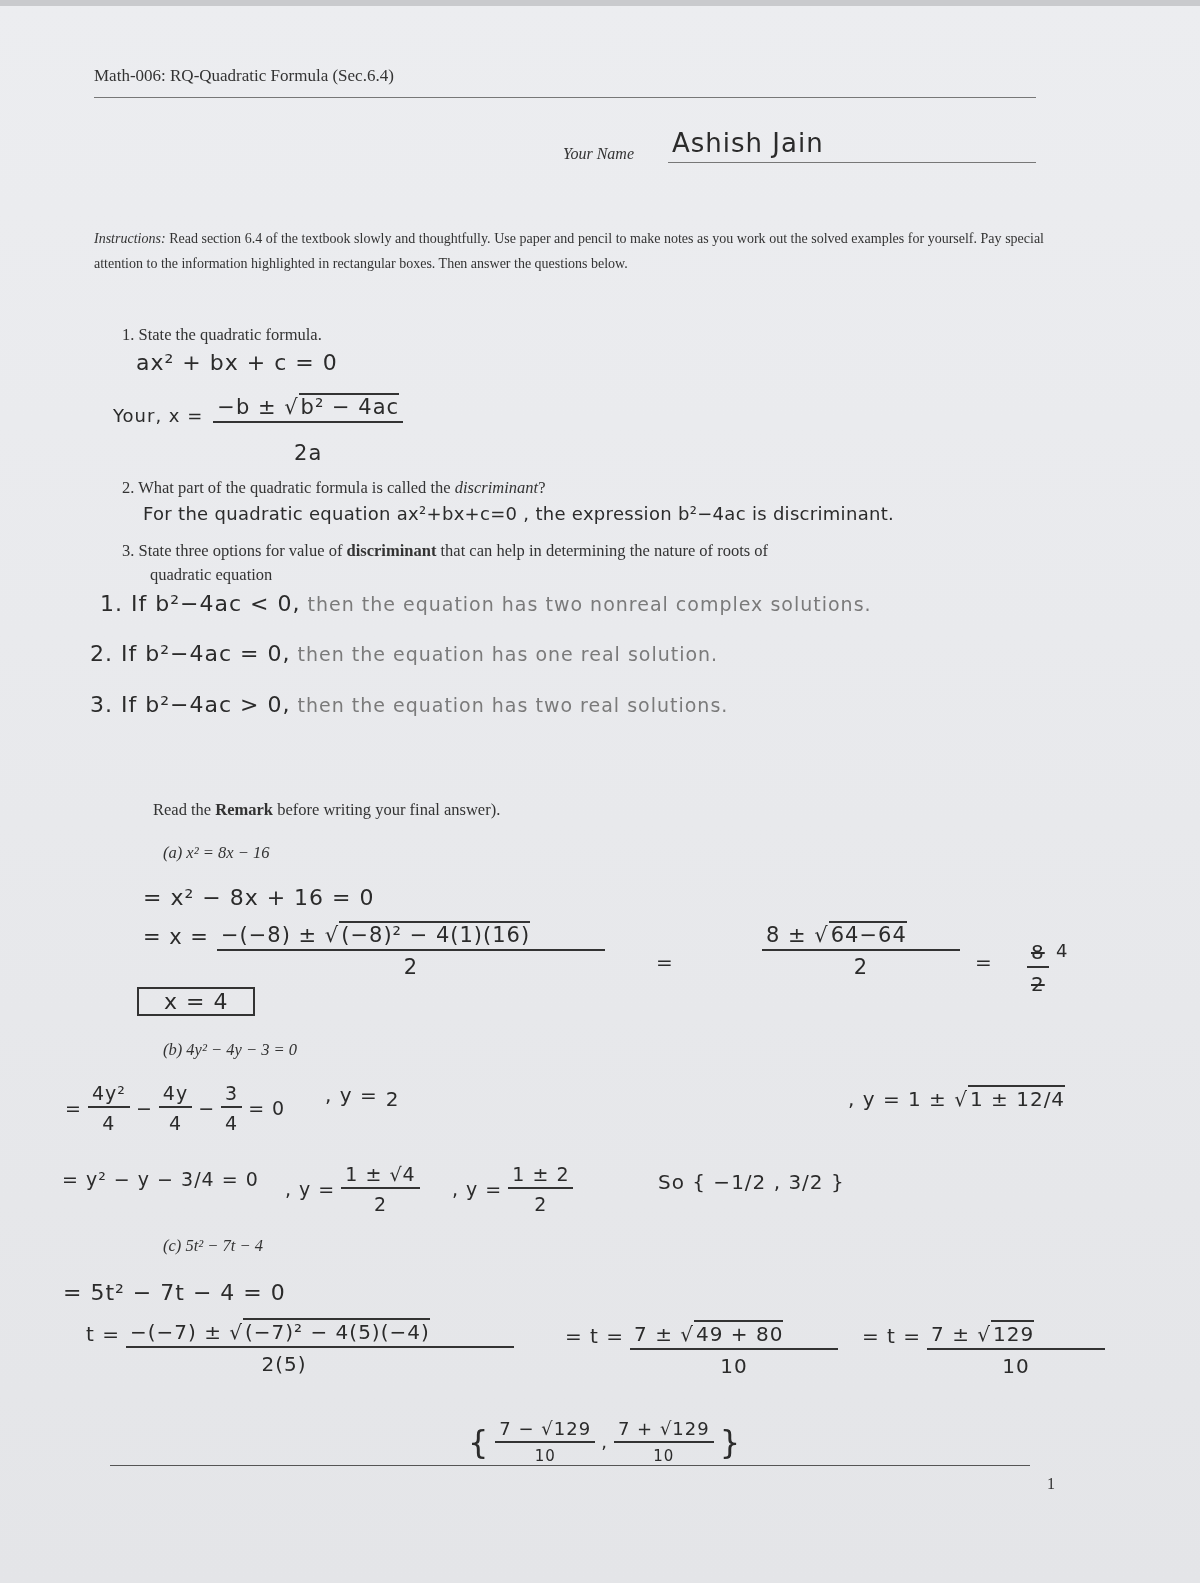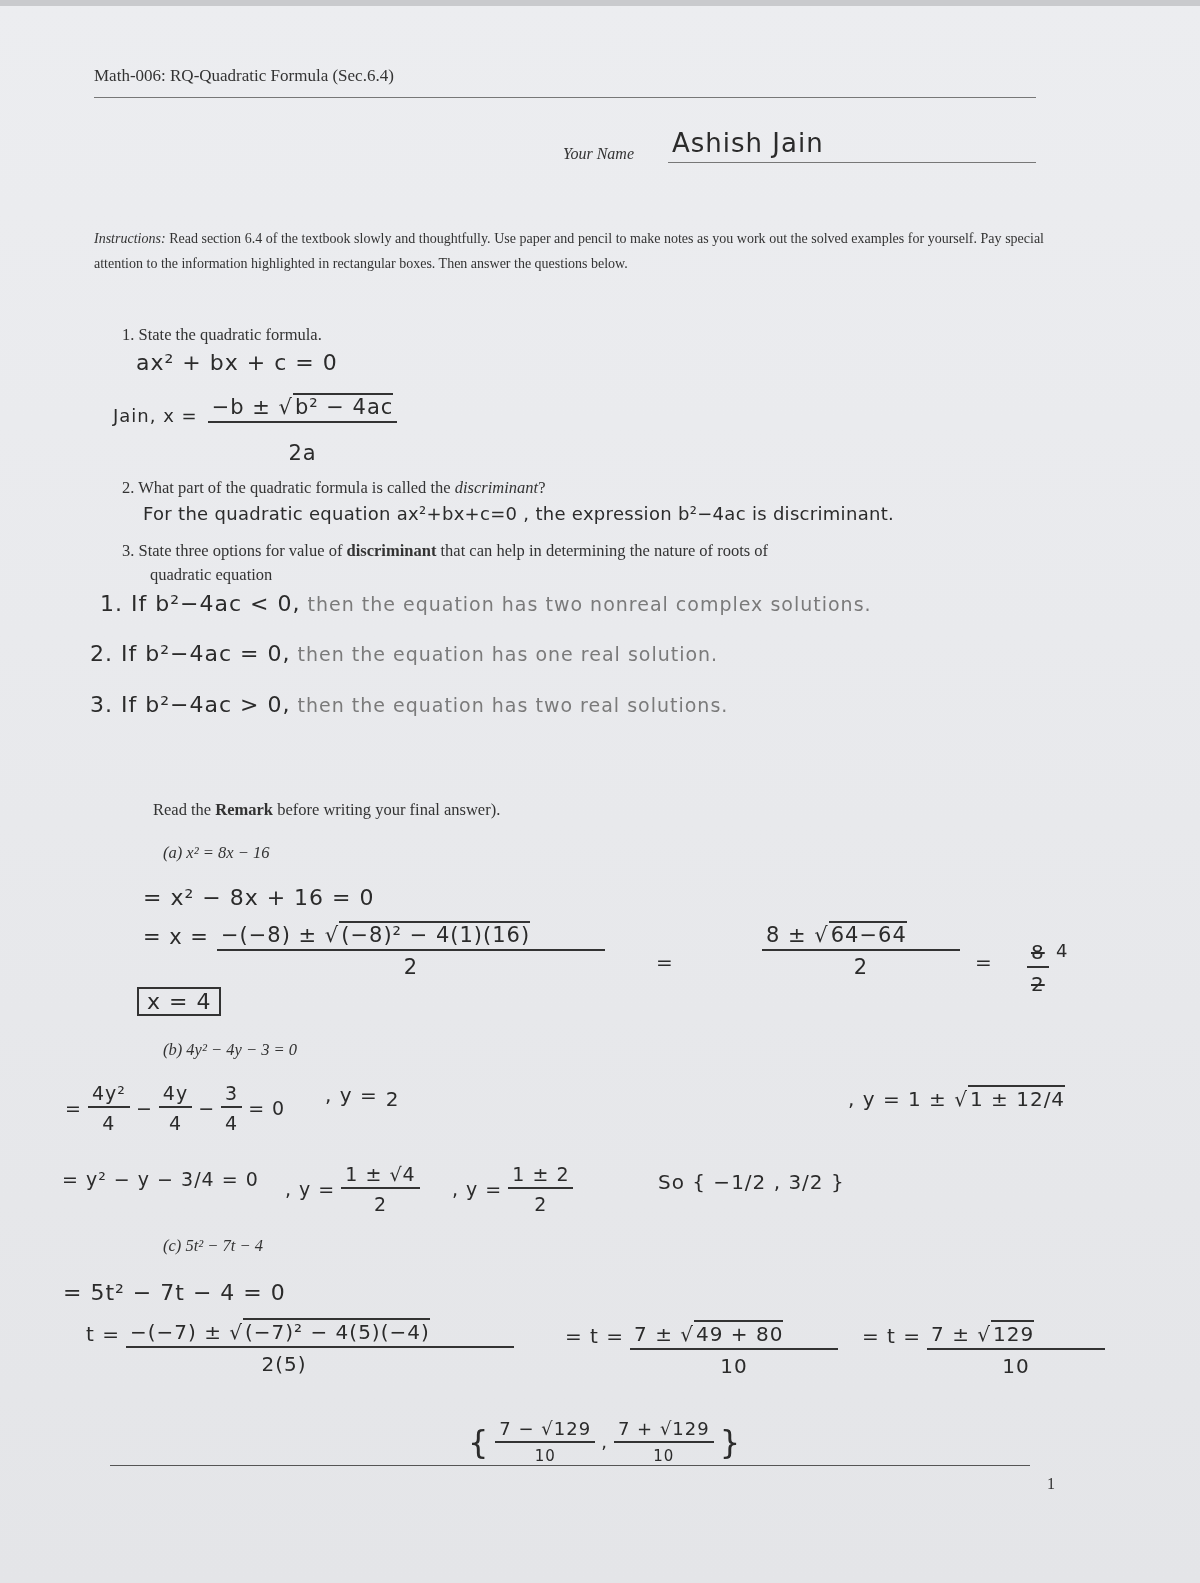--- a/index.html
+++ b/index.html
@@ -10,21 +10,21 @@
   .topedge{position:absolute;left:0;top:0;width:1200px;height:6px;background:#c9cacd;}
   .abs{position:absolute;white-space:nowrap;}
   .print{font-family:"Liberation Serif","DejaVu Serif",serif;color:#333;}
   .hand{font-family:"DejaVu Sans",sans-serif;color:#2b2b2b;letter-spacing:1px;}
   .faint{color:#7a7a7a;}
   .hrule{position:absolute;height:1px;background:#777;}
   .frac{display:inline-flex;flex-direction:column;align-items:center;vertical-align:middle;}
   .frac .num{border-bottom:2px solid #333;padding:0 4px 2px 4px;}
   .frac .den{padding-top:4px;}
   .sqrt{border-top:2px solid #333;padding-left:2px;}
-  .boxed{border:2px solid #333;padding:0 8px;}
+  .boxed{border:2px solid #333;padding:0 25px;}
   .header{font-size:17px;}
   .instr{font-size:14px;line-height:25px;width:950px;white-space:normal;text-align:justify;}
   .q{font-size:16.5px;}
   .h1{font-size:22px;text-align:right;}
   .hs{font-size:15px;}
 </style>
 </head>
 <body>
 
 <div class="paper">
@@ -38,21 +38,21 @@
   <div class="hrule" style="left:668px;top:162px;width:368px;"></div>
 
   <div class="abs print instr" style="left:94px;top:226px;">
     <em>Instructions:</em>
     <span>Read section 6.4 of the textbook slowly and thoughtfully. Use paper and pencil to make notes as you work out the solved examples for yourself. Pay special attention to the information highlighted in rectangular boxes. Then answer the questions below.</span>
   </div>
 
   <div class="abs print q" style="left:122px;top:325px;">1. State the quadratic formula.</div>
   <div class="abs hand h1" style="left:136px;top:350px;">ax² + bx + c = 0</div>
   <div class="abs hand" style="left:113px;top:395px;font-size:18px;display:flex;align-items:flex-start;gap:10px;">
-    <span style="margin-top:10px;">Jain, x =</span>
+    <span style="margin-top:10px;">Your, x =</span>
     <span class="frac" style="font-size:21px;gap:14px;">
       <span class="num"><span>−b ± √</span><span class="sqrt">b² − 4ac</span></span>
       <span class="den">2a</span>
     </span>
   </div>
 
   <div class="abs print q" style="left:122px;top:478px;">
     <span>2. What part of the quadratic formula is called the </span><em>discriminant</em><span>?</span>
   </div>
   <div class="abs hand" style="left:143px;top:503px;font-size:18px;letter-spacing:0.3px;">For the quadratic equation ax²+bx+c=0 , the expression b²−4ac is discriminant.</div>

